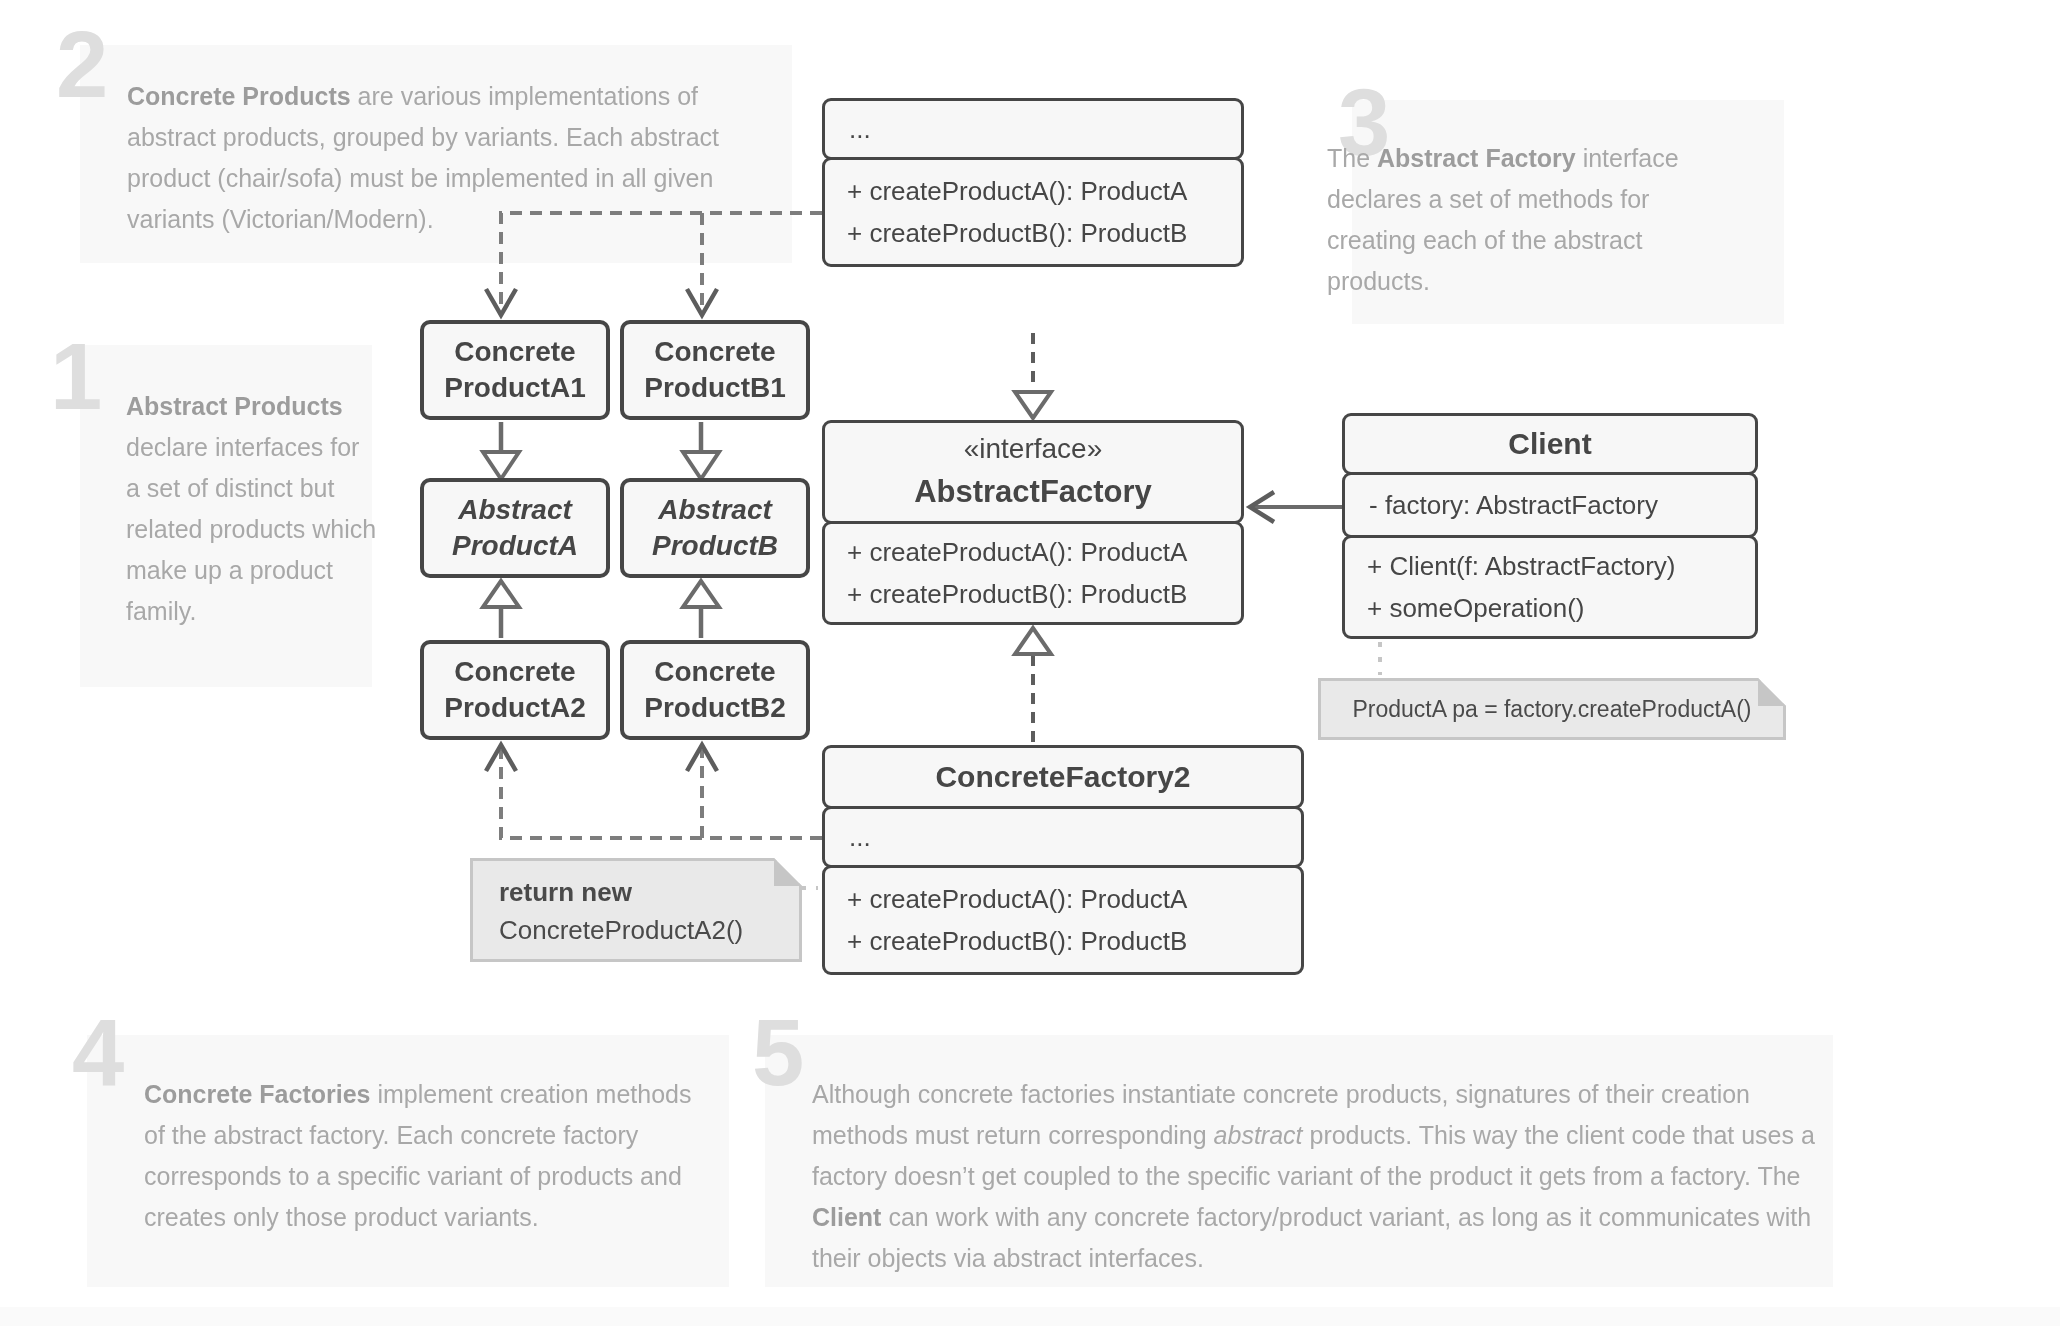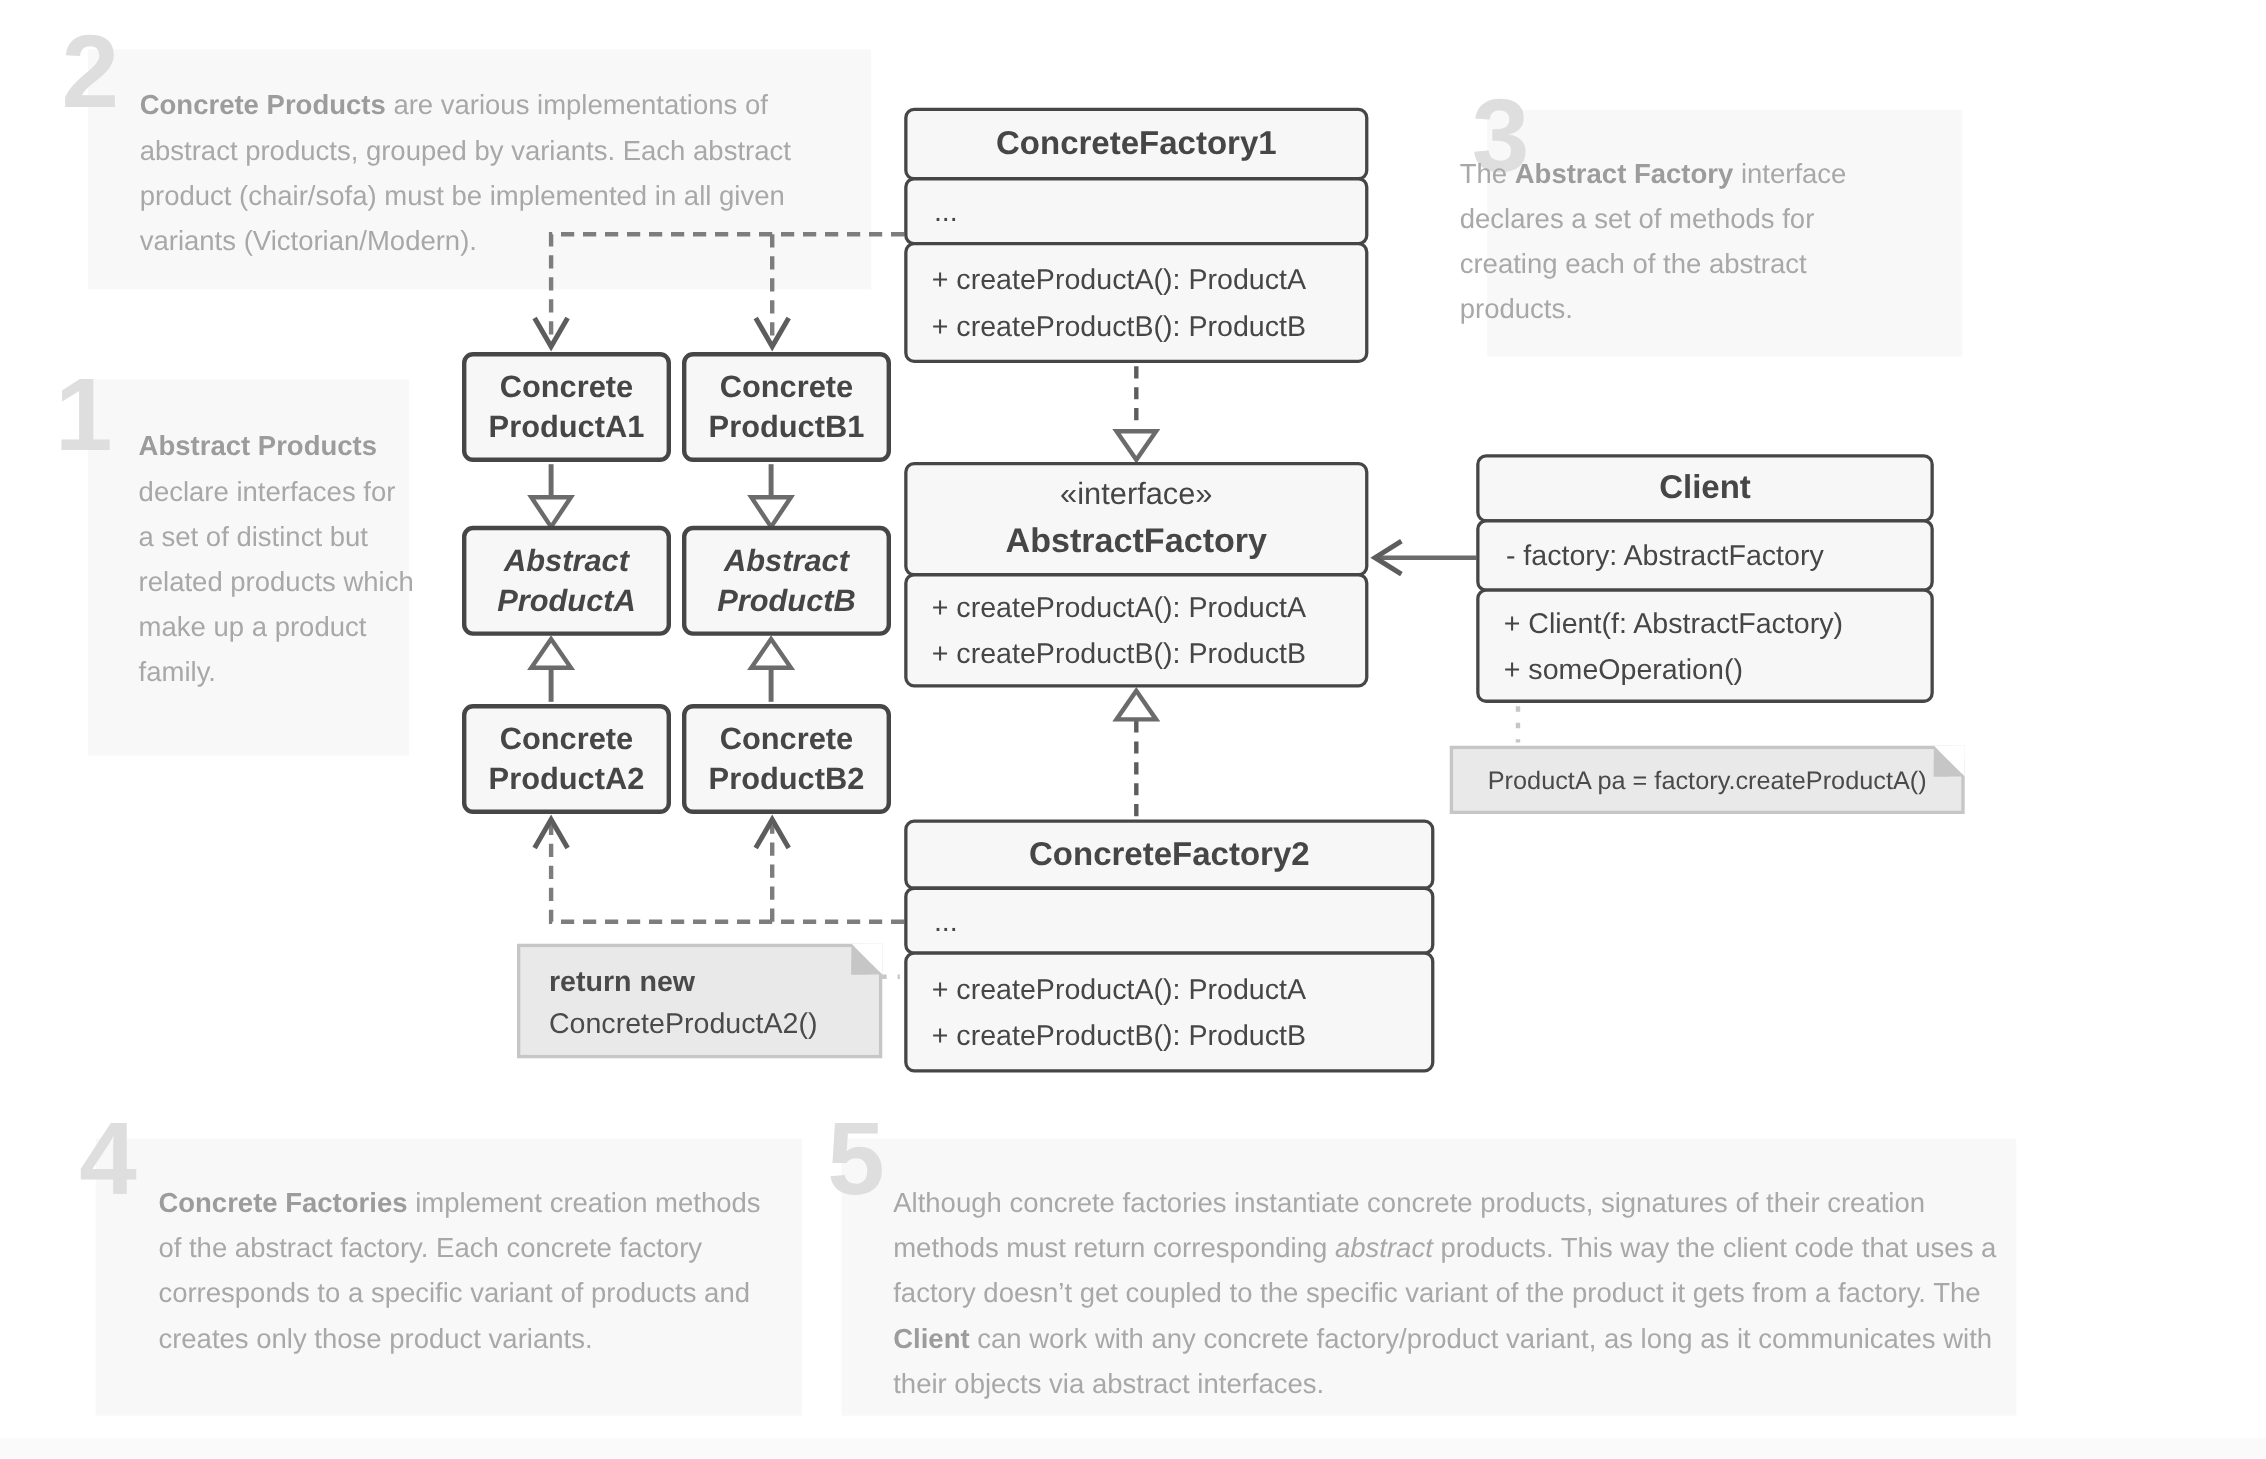--- a/index.html
+++ b/index.html
@@ -143,21 +143,20 @@
     <g>
       <line class="assoc" x1="1342" y1="507" x2="1252" y2="507"></line>
       <polyline class="vhead" points="1274,492 1250,507 1274,522"></polyline>
     </g>
 
     <line class="notelink" x1="1380" y1="642" x2="1380" y2="675"></line>
     <line class="notelink" x1="786" y1="888" x2="818" y2="888"></line>
   </svg>
 
   <div class="uml-class" style="left:822px;top:98px;width:422px">
-    <div class="sec title" style="height:66px">ConcreteFactory1</div>
     <div class="sec attrs" style="height:62px">...</div>
     <div class="sec methods" style="height:110px">
       <div>+ createProductA(): ProductA</div>
       <div>+ createProductB(): ProductB</div>
     </div>
   </div>
 
   <div class="uml-class" style="left:822px;top:420px;width:422px">
     <div class="sec title tall" style="height:104px">
       <div class="iface-line">«interface»</div>

